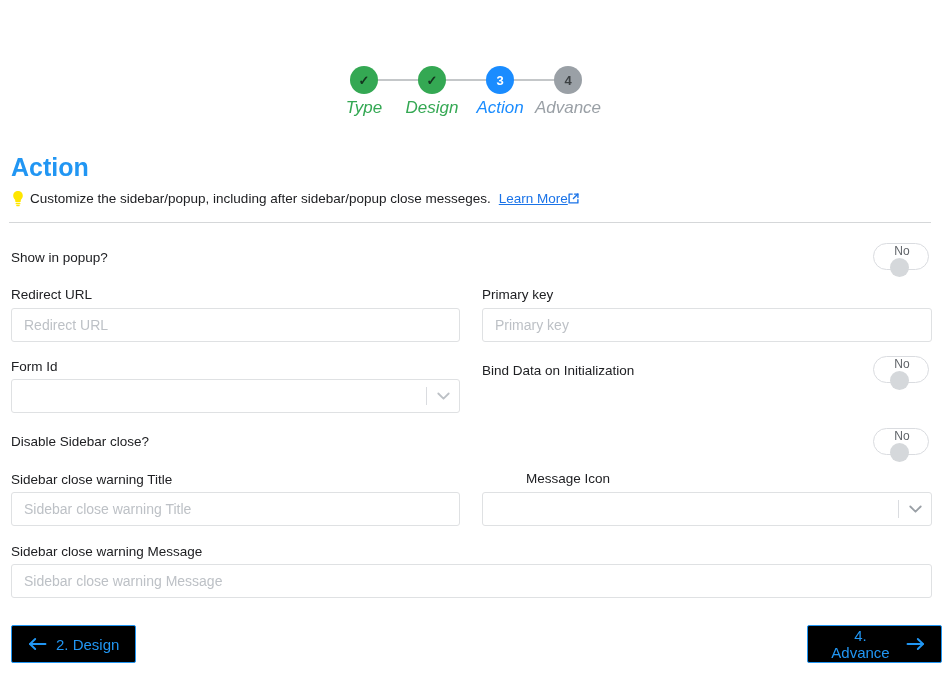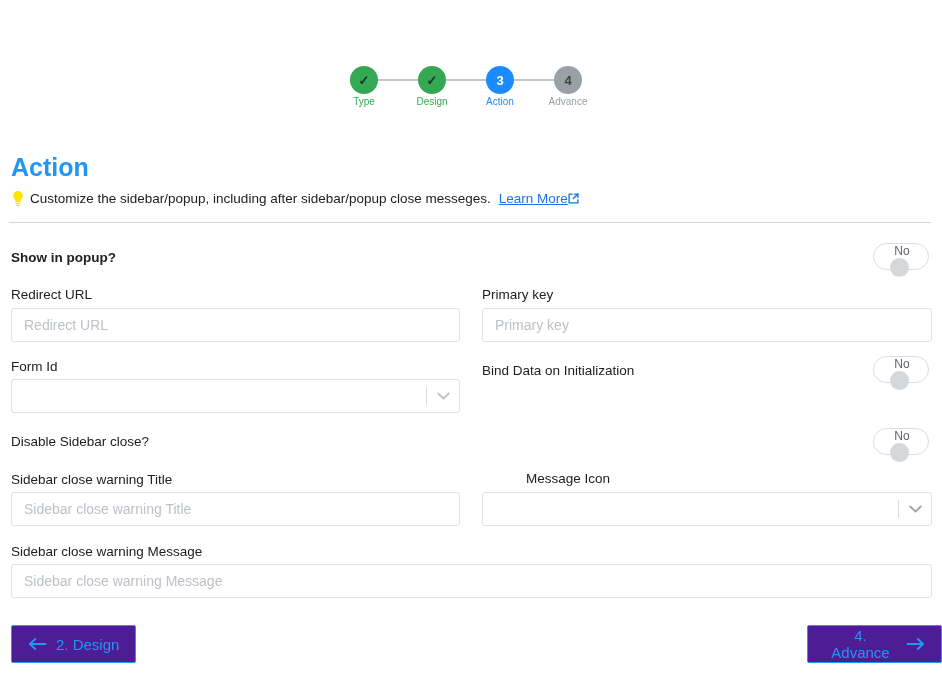--- a/index.html
+++ b/index.html
@@ -50,21 +50,21 @@
   }
   .step-circle {
     width: 28px; height: 28px; border-radius: 50%;
     margin: 0 auto; display: flex; align-items: center; justify-content: center;
     font-size: 13px; font-weight: 700; position: relative; z-index: 2;
   }
   .step-circle.done { background: #34a853; color: #14351f; }
   .step-circle.current { background: #1a8cff; color: #ffffff; }
   .step-circle.todo { background: #9aa0a6; color: #3c4043; }
   .step-label {
-    margin-top: 0; font-size: 10px; line-height: 16px; font-weight: 400;
+    margin-top: 6px; font-size: 17px; line-height: 16px; font-weight: 400; font-style: italic;
   }
   .step-label.done { color: #34a853; }
   .step-label.current { color: #1a8cff; }
   .step-label.todo { color: #9aa0a6; }
   .step-connector {
     position: absolute; top: 13px; height: 2px; background: #c4c7c9; z-index: 1;
   }
 
   
   .section-title {
@@ -129,21 +129,21 @@
     padding-left: 2px;
   }
   .toggle-knob {
     width: 19px; height: 19px; border-radius: 50%;
     background: #d5d8db; margin-right: 4px; flex: none;
   }
 
   
   .nav-button {
     position: absolute; height: 38px;
-    border: 1px solid #2196f3; border-radius: 2px; background: #4c1d95;
+    border: 1px solid #2196f3; border-radius: 2px; background: #000000;
     color: #2196f3; font-family: "Liberation Sans", sans-serif;
     font-size: 15px; cursor: pointer;
     display: flex; align-items: center; justify-content: center; gap: 9px;
     padding: 0 16px;
   }
   .nav-button svg { display: block; }
 </style>
 </head>
 <body>
 
@@ -194,21 +194,21 @@
           <path d="M4.6 1.2 H1.2 V10.8 H10.8 V7.4" fill="none" stroke="#1a73e8" stroke-width="1.5" stroke-linecap="round" stroke-linejoin="round"></path>
           <path d="M7.1 1.2 H10.8 V4.9" fill="none" stroke="#1a73e8" stroke-width="1.5" stroke-linecap="round" stroke-linejoin="round"></path>
           <path d="M10.8 1.2 L5.9 6.1" fill="none" stroke="#1a73e8" stroke-width="1.5" stroke-linecap="round"></path>
         </svg>
       </span>
     </a>
   </div>
 
   <div class="divider"></div>
 
-  <div class="field-label" style="left:11px; top:249px;font-weight:bold;">Show in popup?</div>
+  <div class="field-label" style="left:11px; top:249px;">Show in popup?</div>
   <div class="toggle" style="left:873px; top:243px;">
     <span class="toggle-text">No</span>
     <span class="toggle-knob"></span>
   </div>
 
   <div class="field-label" style="left:11px; top:286px;">Redirect URL</div>
   <input class="text-input" style="left: 11px; top: 308px; width: 449px;" placeholder="Redirect URL">
 
   <div class="field-label" style="left:482px; top:286px;">Primary key</div>
   <input class="text-input" style="left: 482px; top: 308px; width: 450px;" placeholder="Primary key">

